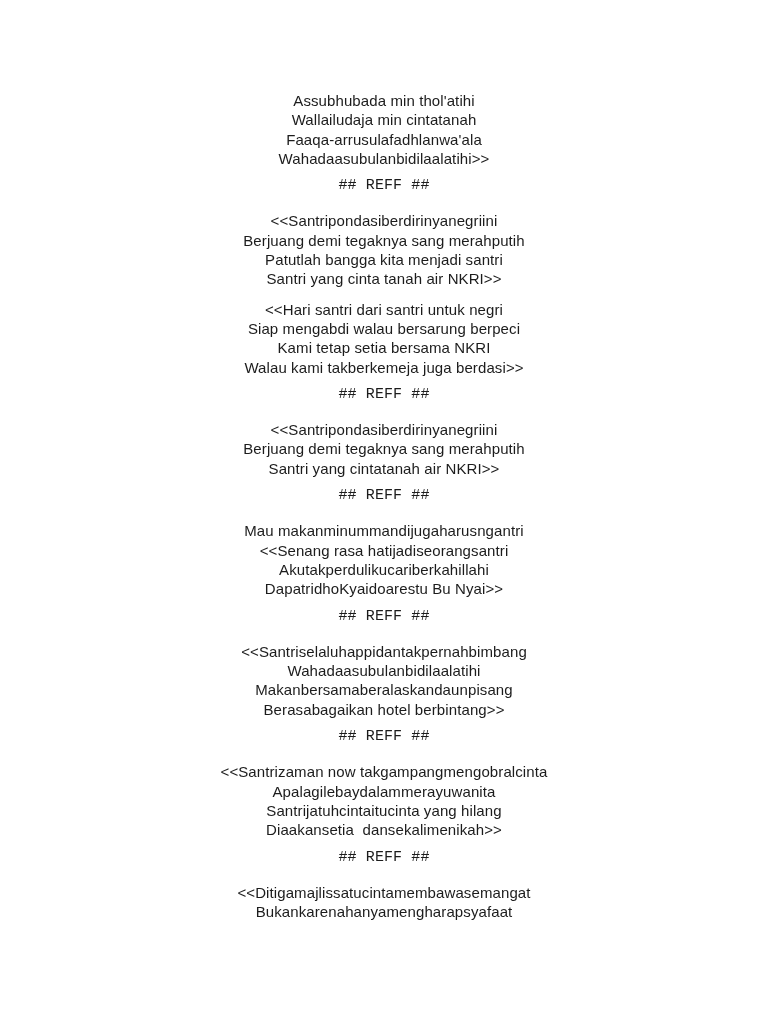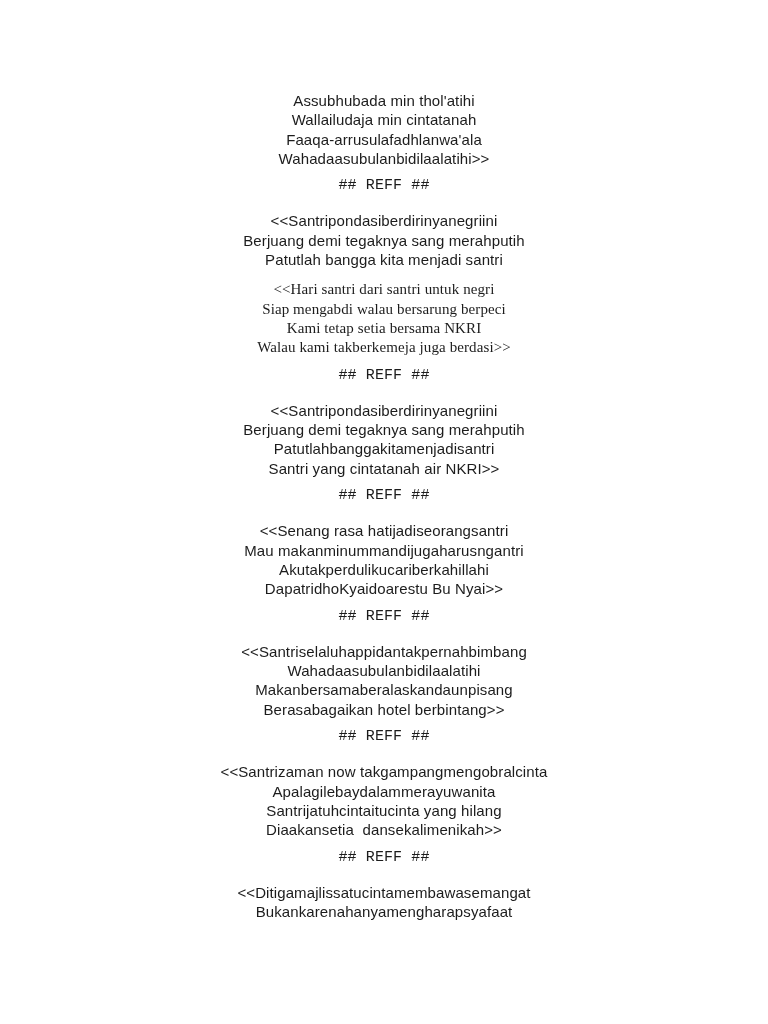--- a/index.html
+++ b/index.html
@@ -25,21 +25,21 @@
     right: 0;
     top: 0;
     padding-top: 91px;
     text-align: center;
     color: #1c1c1c;
     font-size: 15px;
     line-height: 19.3px;
     letter-spacing: 0.1px;
   }
   .stanza { margin: 0; }
-  .stanza + .stanza { margin-top: 11px; font-family: Liberation Serif, serif; }
+  .stanza + .stanza { margin-top: 11px; }
   .reff {
     margin-top: 8px;
     margin-bottom: 16px;
     font-family: Liberation Mono, monospace;
   }
   .line {
     white-space: pre-wrap;
   }
 </style>
 </head>
@@ -51,38 +51,38 @@
         <div class="line">Assubhubada min thol'atihi</div>
         <div class="line">Wallailudaja min cintatanah</div>
         <div class="line">Faaqa-arrusulafadhlanwa'ala</div>
         <div class="line">Wahadaasubulanbidilaalatihi&gt;&gt;</div>
       </div>
       <div class="reff line">## REFF ##</div>
       <div class="stanza">
         <div class="line">&lt;&lt;Santripondasiberdirinyanegriini</div>
         <div class="line">Berjuang demi tegaknya sang merahputih</div>
         <div class="line">Patutlah bangga kita menjadi santri</div>
+        <div class="line">Santri yang cinta tanah air NKRI&gt;&gt;</div>
       </div>
       <div class="stanza">
         <div class="line">&lt;&lt;Hari santri dari santri untuk negri</div>
         <div class="line">Siap mengabdi walau bersarung berpeci</div>
         <div class="line">Kami tetap setia bersama NKRI</div>
         <div class="line">Walau kami takberkemeja juga berdasi&gt;&gt;</div>
       </div>
       <div class="reff line">## REFF ##</div>
       <div class="stanza">
         <div class="line">&lt;&lt;Santripondasiberdirinyanegriini</div>
         <div class="line">Berjuang demi tegaknya sang merahputih</div>
-        <div class="line">Patutlahbanggakitamenjadisantri</div>
         <div class="line">Santri yang cintatanah air NKRI&gt;&gt;</div>
       </div>
       <div class="reff line">## REFF ##</div>
       <div class="stanza">
+        <div class="line">Mau makanminummandijugaharusngantri</div>
         <div class="line">&lt;&lt;Senang rasa hatijadiseorangsantri</div>
-        <div class="line">Mau makanminummandijugaharusngantri</div>
         <div class="line">Akutakperdulikucariberkahillahi</div>
         <div class="line">DapatridhoKyaidoarestu Bu Nyai&gt;&gt;</div>
       </div>
       <div class="reff line">## REFF ##</div>
       <div class="stanza">
         <div class="line">&lt;&lt;Santriselaluhappidantakpernahbimbang</div>
         <div class="line">Wahadaasubulanbidilaalatihi</div>
         <div class="line">Makanbersamaberalaskandaunpisang</div>
         <div class="line">Berasabagaikan hotel berbintang&gt;&gt;</div>
       </div>

